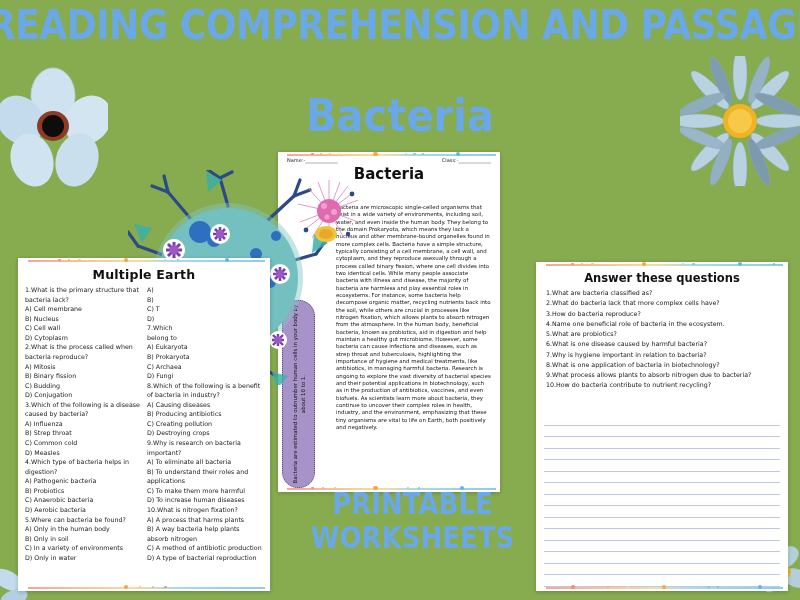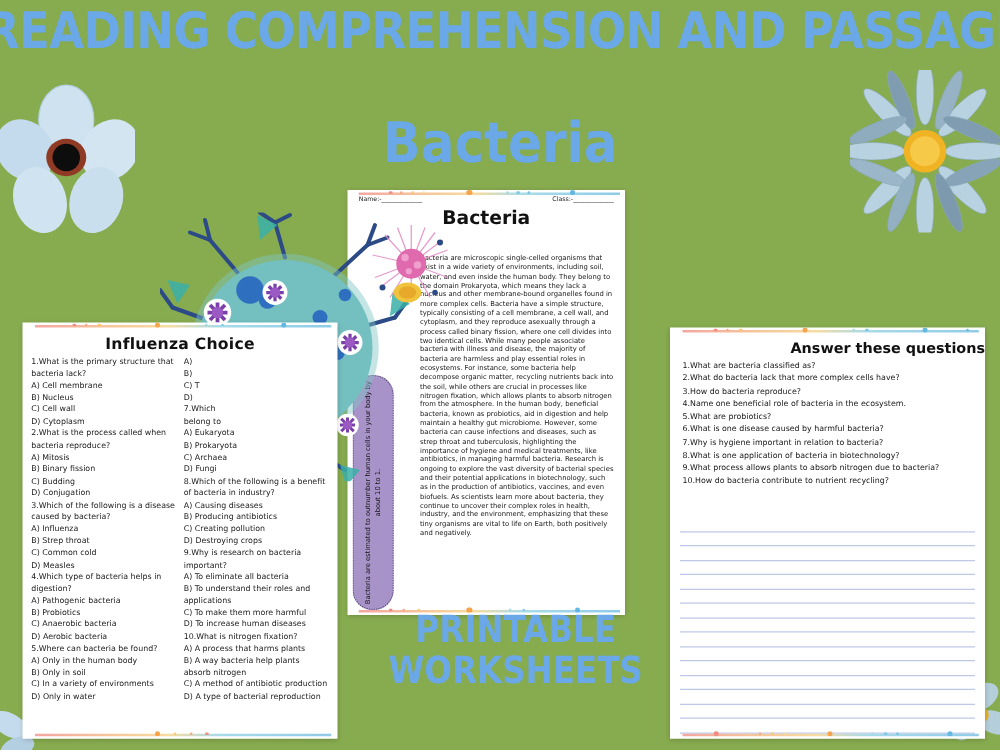--- a/index.html
+++ b/index.html
@@ -84,21 +84,21 @@
   }
   .fact-pill .txt{
     position:absolute;width:180px;left:-74px;top:85px;
     transform:rotate(-90deg);
     font-size:5.4px;line-height:1.5;color:#131313;text-align:center;
   }
 
   
   #answer-sheet{left:536px;top:262px;width:252px;height:329px;}
   #answer-sheet .sheet-title{
-    text-align:right;font-size:11.5px;font-weight:bold;color:#111;margin-top:9px;
+    text-align:center;font-size:11.5px;font-weight:bold;color:#111;margin-top:9px;
   }
   .ans-list{padding:3px 10px 0 10px;}
   .ans-list p{margin:0;font-size:6.3px;line-height:1.63;color:#171717;}
   .lines{position:absolute;left:8px;right:8px;top:152px;bottom:8px;}
   .lines i{display:block;height:10.5px;border-bottom:0.8px solid #aab6e0;opacity:.75;}
 
   
   #bacteria-art{position:absolute;left:128px;top:170px;width:200px;height:215px;}
   #spiky-art{position:absolute;left:296px;top:178px;width:66px;height:66px;}
 </style>
@@ -339,21 +339,21 @@
     <div class="bar"></div>
     <div class="d" style="left:16%;width:2.4px;height:2.4px;background:#f28b82;"></div>
     <div class="d" style="left:20%;width:2px;height:2px;background:#f5a97f;"></div>
     <div class="d" style="left:24%;width:2.2px;height:2.2px;background:#f7c873;"></div>
     <div class="d" style="left:42%;width:4.4px;height:4.4px;background:#f6a44c;top:0;"></div>
     <div class="d" style="left:58%;width:2px;height:2px;background:#9fd8ea;"></div>
     <div class="d" style="left:63%;width:2.4px;height:2.4px;background:#7fc9e3;"></div>
     <div class="d" style="left:82%;width:4.2px;height:4.2px;background:#63b7e0;top:0;"></div>
   </div>
 
-  <div class="sheet-title">Influenza Choice</div>
+  <div class="sheet-title">Multiple Earth</div>
   <div class="mcq-cols">
     <div class="mcq-col" id="mcq-left">
         <p>1.What is the primary structure that bacteria lack?</p>
         <p>A) Cell membrane</p>
         <p>B) Nucleus</p>
         <p>C) Cell wall</p>
         <p>D) Cytoplasm</p>
         <p>2.What is the process called when bacteria reproduce?</p>
         <p>A) Mitosis</p>
         <p>B) Binary fission</p>

